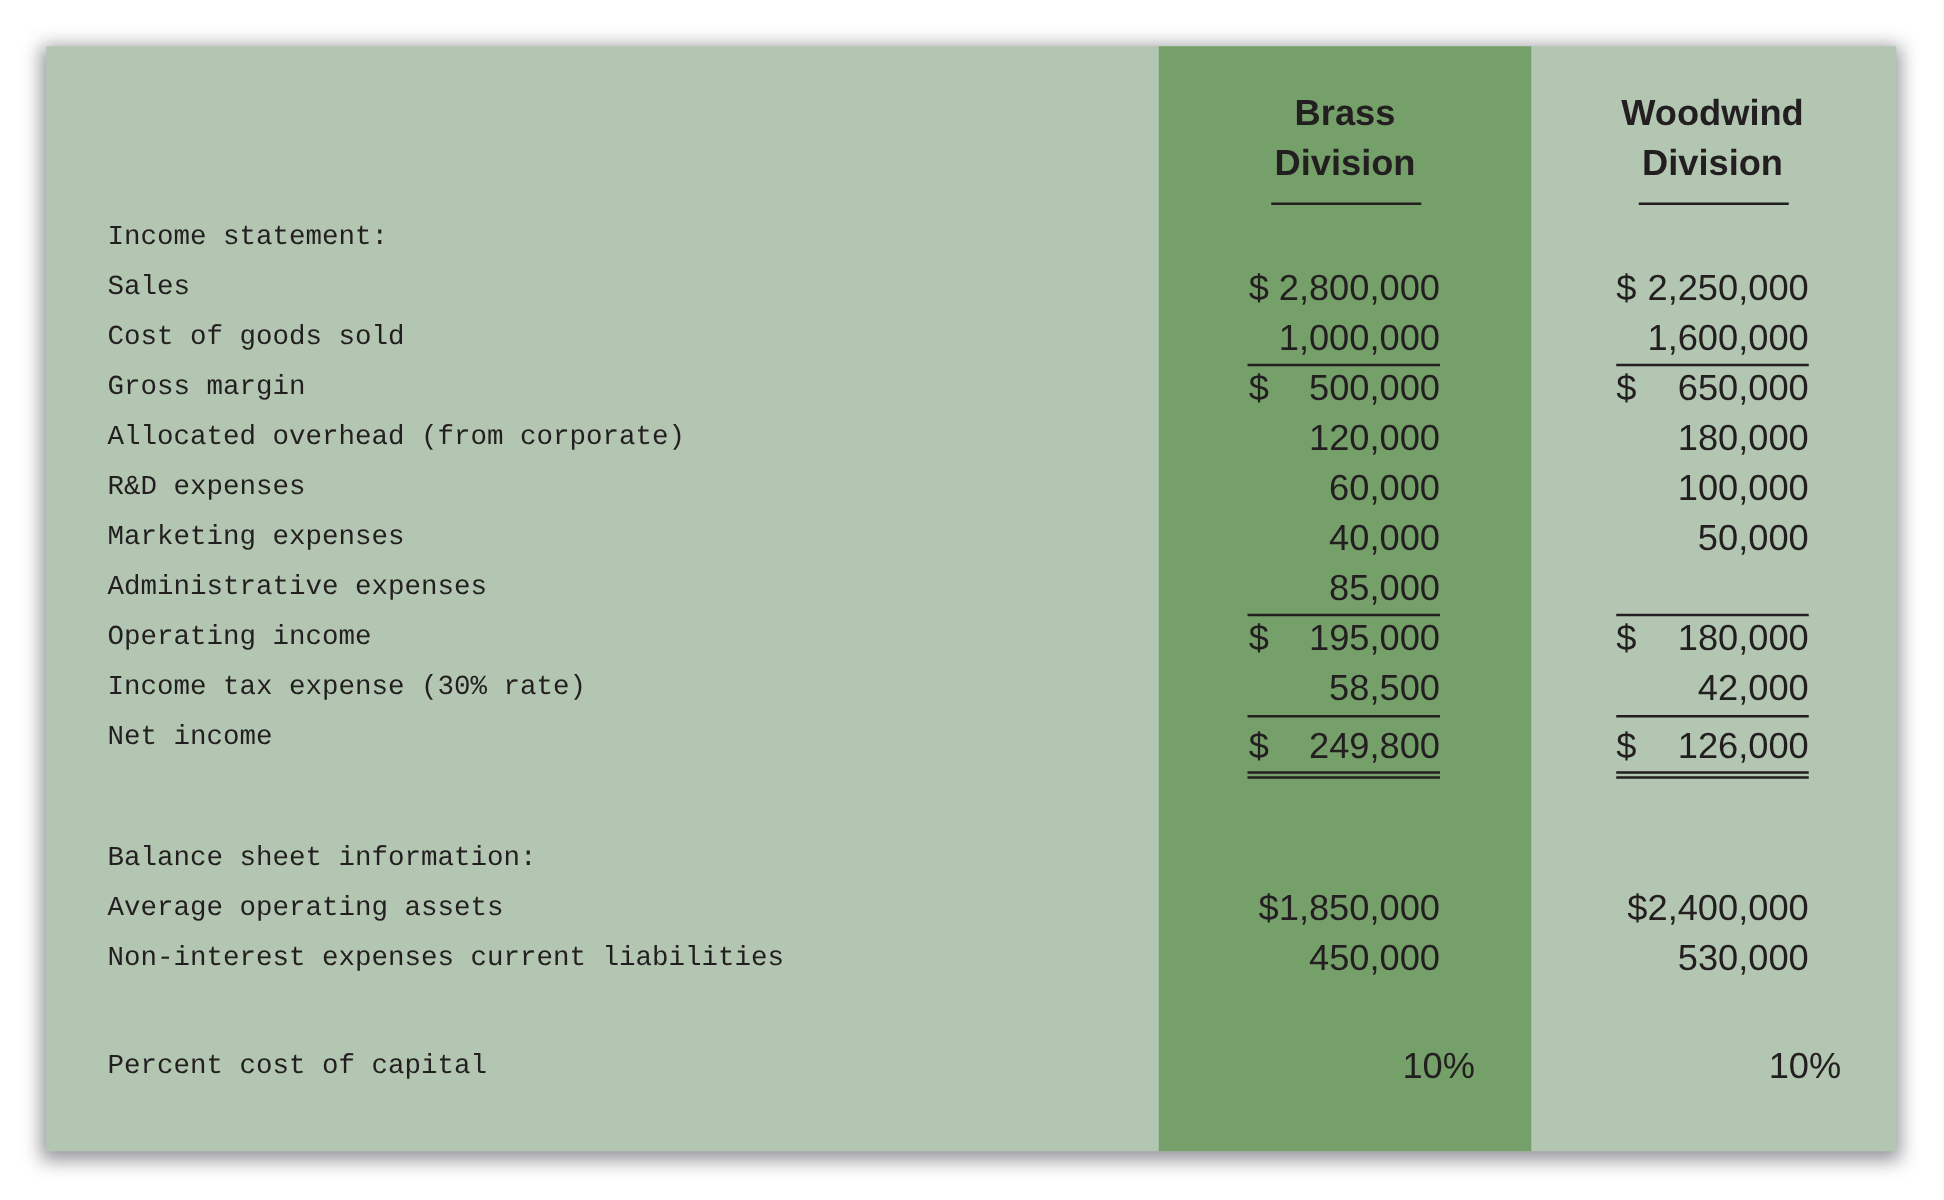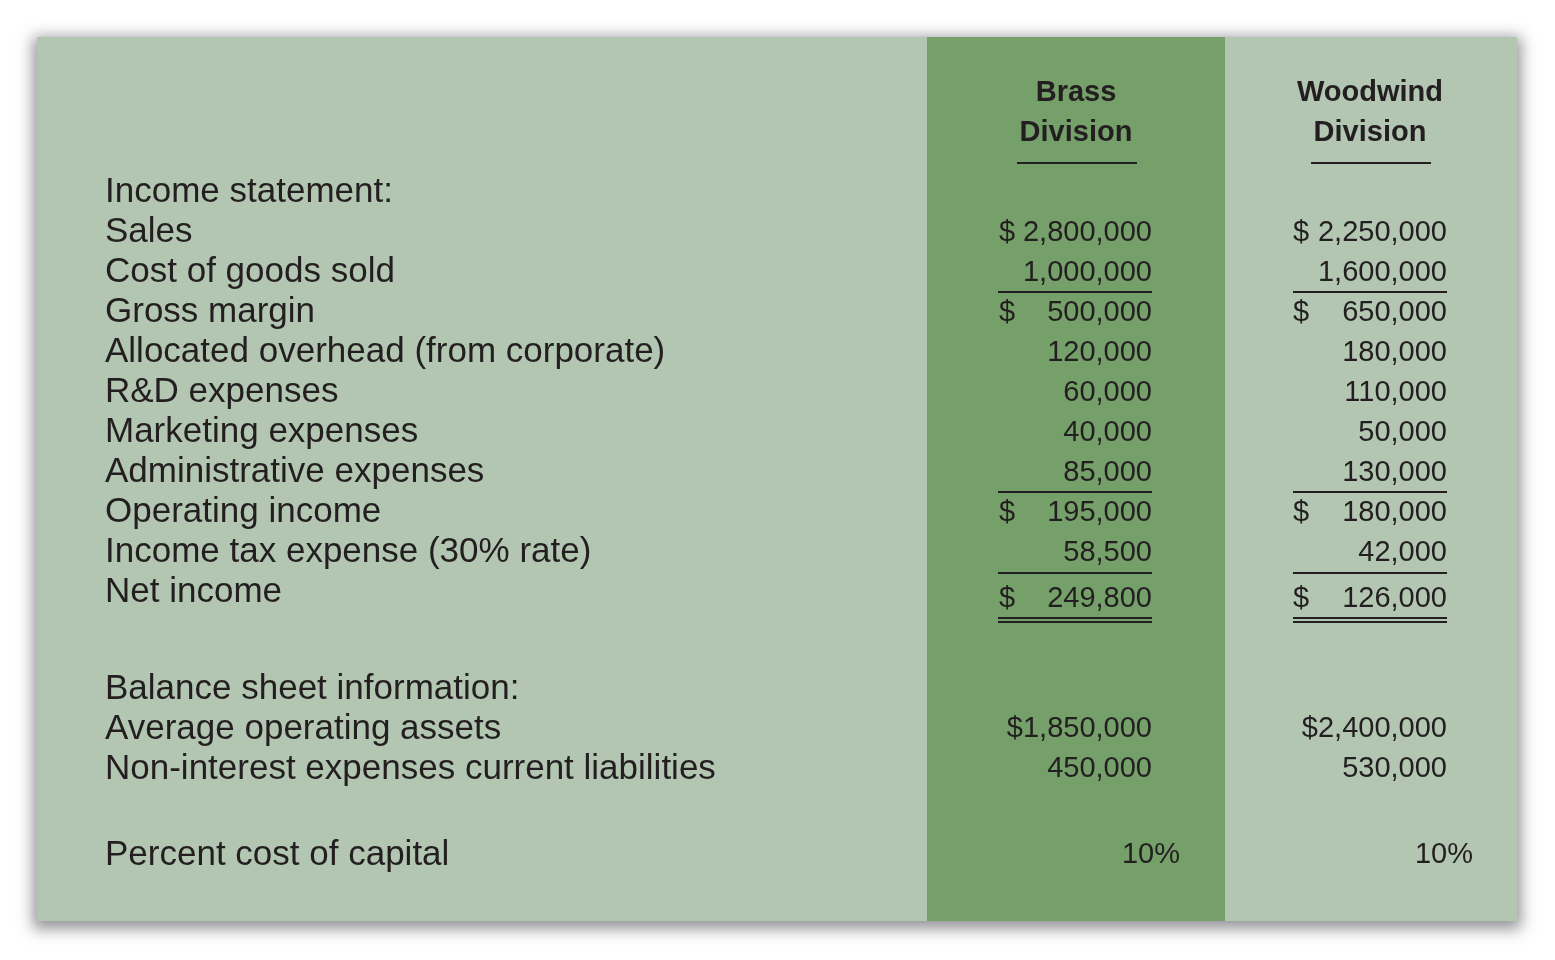--- a/index.html
+++ b/index.html
@@ -9,21 +9,21 @@
            background:#b3c6b2;
            box-shadow: 0 4px 14px 4px rgba(60,60,70,0.55); }
   .brass-band { position:absolute; left:890px; top:0; width:298px; height:884px; background:#76a06a; }
   .hdr { position:absolute; top:34px; width:298px; text-align:center;
          font-weight:bold; font-size:29px; line-height:40px; }
   .hdr-brass { left:890px; }
   .hdr-wood { left:1188px; width:290px; }
   .hdr-rule { position:absolute; height:2px; background:#231f20; top:125px; width:120px; }
   .rule-brass { left:980px; }
   .rule-wood { left:1274px; }
-  .label { position:absolute; left:68px; font-size:35px; line-height:40px; white-space:nowrap; }
+  .label { position:absolute; left:49px; font-size:22px; line-height:40px; white-space:nowrap;font-family:Liberation Mono, monospace; }
   .num { position:absolute; font-size:29px; line-height:40px; white-space:nowrap;
          display:flex; justify-content:space-between; }
   .num-brass { left:962px; width:153px; }
   .num-wood { left:1256px; width:154px; }
   .num .cur { display:inline-block; }
   .num .val { display:inline-block; margin-left:auto; }
   .pct { position:absolute; font-size:29px; line-height:40px; text-align:right; }
   .pct-brass { left:1040px; width:103px; }
   .pct-wood { left:1334px; width:102px; }
   .sline { position:absolute; height:2px; background:#231f20; }
@@ -92,41 +92,37 @@
       <span class="val">180,000</span>
     </div>
 
   <div class="label" style="top:333px;">R&amp;D expenses</div>
   <div class="num num-brass" style="top:334px;text-align:right;">
       <span class="cur"></span>
       <span class="val">60,000</span>
     </div>
   <div class="num num-wood" style="top:334px;">
       <span class="cur"></span>
-      <span class="val">110,000</span>
+      <span class="val">100,000</span>
     </div>
 
   <div class="label" style="top:373px;">Marketing expenses</div>
   <div class="num num-brass" style="top:374px;">
       <span class="cur"></span>
       <span class="val">40,000</span>
     </div>
   <div class="num num-wood" style="top:374px;">
       <span class="cur"></span>
       <span class="val">50,000</span>
     </div>
 
   <div class="label" style="top:413px;">Administrative expenses</div>
   <div class="num num-brass" style="top:414px;">
       <span class="cur"></span>
       <span class="val">85,000</span>
-    </div>
-  <div class="num num-wood" style="top:414px;">
-      <span class="cur"></span>
-      <span class="val">130,000</span>
     </div>
   <div class="sline sl-brass" style="top:454px;"></div>
   <div class="sline sl-wood" style="top:454px;"></div>
 
   <div class="label" style="top:453px;">Operating income</div>
   <div class="num num-brass" style="top:454px;">
       <span class="cur">$</span>
       <span class="val">195,000</span>
     </div>
   <div class="num num-wood" style="top:454px;">

